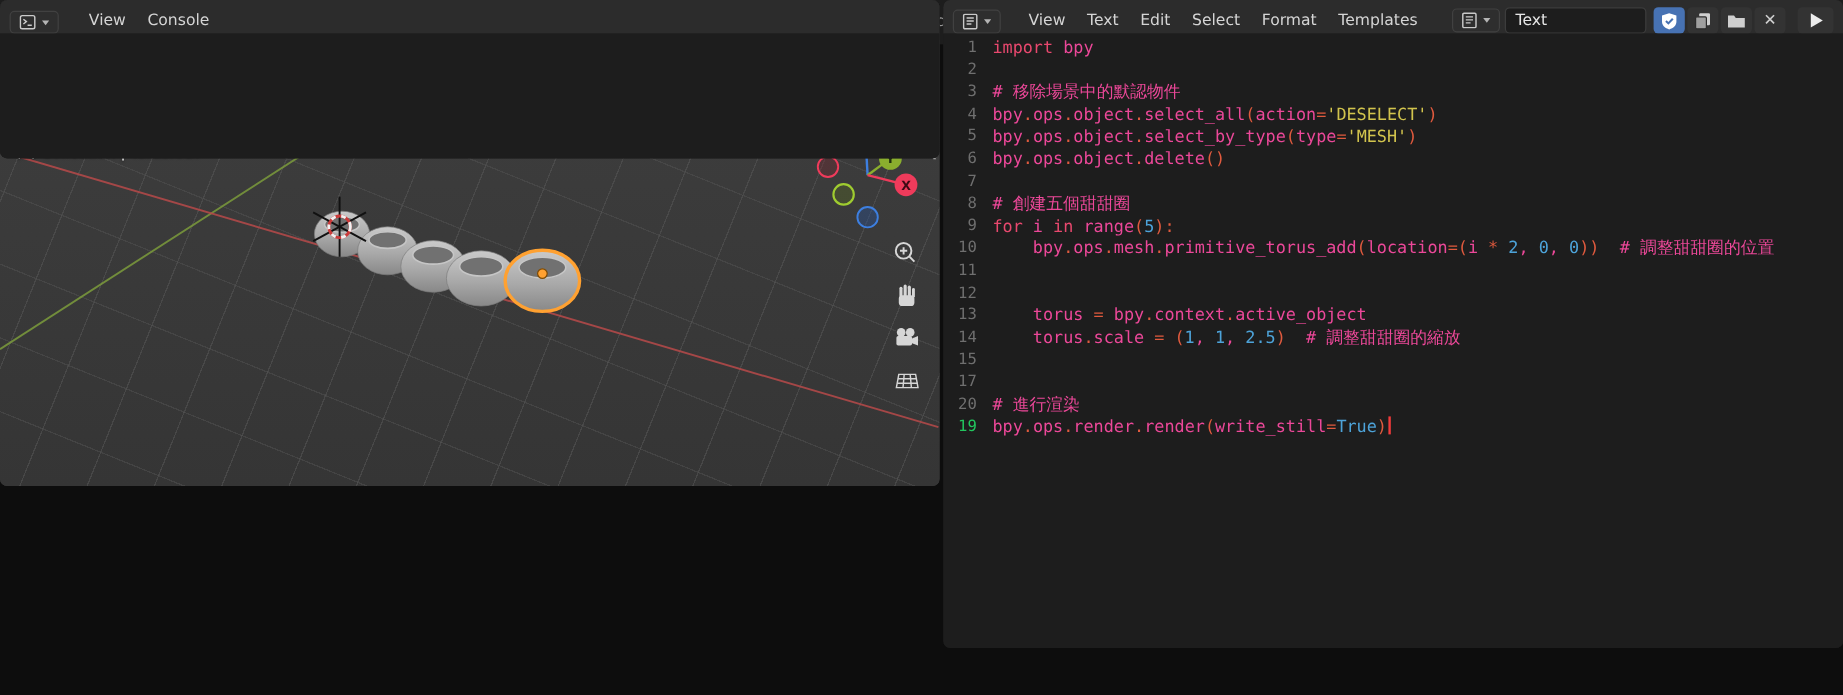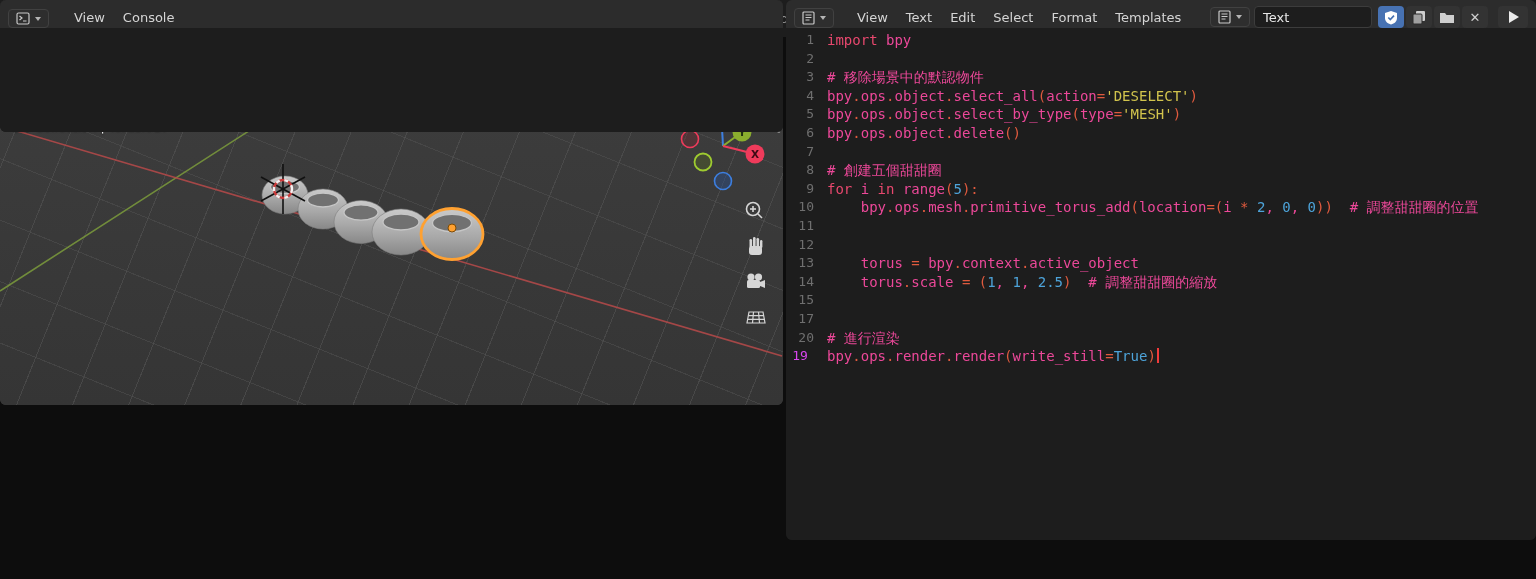--- a/index.html
+++ b/index.html
@@ -51,21 +51,21 @@
                  padding:4px 11px; color:#e3e3e3; font-size:13px; display:flex; align-items:center; gap:6px; }
   .vp-overlay-text { position:absolute; left:13px; color:#fff; font-size:12.5px;
                      text-shadow:0 1px 2px rgba(0,0,0,.6); }
   .edge-arrow { position:absolute; color:#9a9a9a; font-size:11px; }
 
   
   #code-area { position:absolute; left:0; top:28px; right:0; bottom:0; background:#1d1d1d;
                padding-top:3px; font-family:"DejaVu Sans Mono", monospace; font-size:14px; }
   .cl { display:flex; height:18.6px; line-height:18.6px; white-space:pre; }
   .ln { width:28px; flex:none; text-align:right; color:#6f6f6f; margin-right:13px; font-size:13px; }
-  .ln.active { color:#d946ef;text-align:center; }
+  .ln.active { color:#22c55e; }
   .kw{color:#e8486e} .st{color:#d2c44d} .nu{color:#4da3d9} .op{color:#e05a3e}
   .cm{color:#ec4899} .tx{color:#ec4899}
   .cursor { display:inline-block; width:2px; height:15px; background:#f23b3b;
             vertical-align:-2px; margin-left:1px; }
 
   
   #console-body { position:absolute; left:0; top:28px; right:0; bottom:0; background:#1d1d1d; }
 
   .name-field { background:#1d1d1d; border:1px solid #3c3c3c; border-radius:4px; height:22px;
                 width:118px; color:#e6e6e6; font-size:13px; display:flex; align-items:center; padding:0 8px; }

